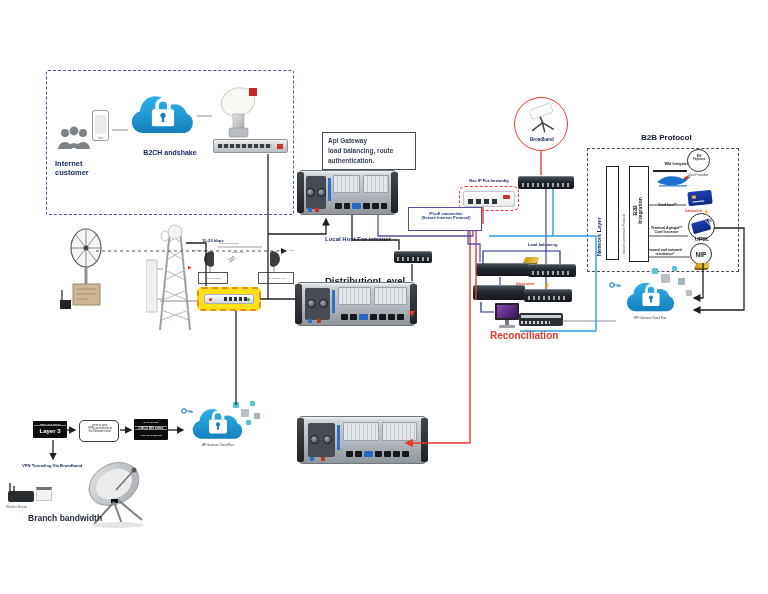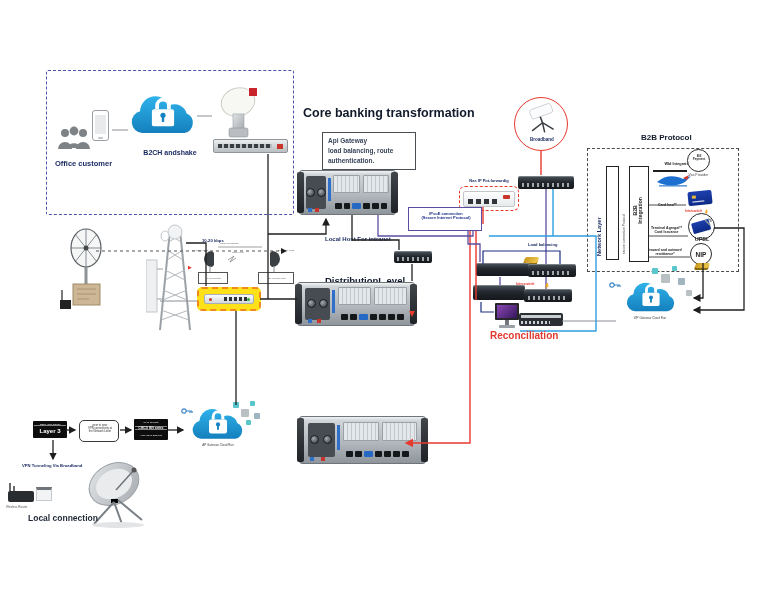--- a/index.html
+++ b/index.html
@@ -193,23 +193,22 @@
   <svg class="abs z4" style="left:208px;top:84px" width="62" height="58" viewBox="0 0 62 58">
     <ellipse cx="30" cy="18" rx="17" ry="14" fill="#f7f7f4" stroke="#cfcfc8" transform="rotate(-18 30 18)"></ellipse>
     <rect x="41" y="4" width="8" height="8" fill="#c8242b"></rect>
     <rect x="25" y="30" width="11" height="15" fill="url(#dishg)" stroke="#9aa0a5" stroke-width="0.6"></rect>
     <rect x="21" y="44" width="19" height="9" rx="2" fill="#b9bdc1" stroke="#8f959a" stroke-width="0.6"></rect>
   </svg>
   <div class="rackbar z4" style="left:213px;top:139px;width:75px;height:14px">
       <i></i>
       <b></b>
     </div>
-  <span class="lbl z4" style="left:55px;top:160px;width:62px;font-size:7.5px">Office customer</span>
-
-  <span class="abs z4" style="left:303px;top:106px;width:220px;font-size:12.5px;font-weight:bold;color:#101a2a">Core banking transformation</span>
+  <span class="lbl z4" style="left:55px;top:160px;width:62px;font-size:7.5px">Internet customer</span>
+
   <div class="abs z6 notebox pre" style="left:322px;top:132px;width:94px;height:38px;font-size:6.5px;padding:3px 5px;line-height:1.5">Api Gateway
 load balancing, route
 authentication.</div>
   <div class="server z4" style="left:299px;top:170px;width:97px;height:45px">
     <div class="sv-body"></div>
       <div class="sv-ear l"></div>
       <div class="sv-ear r"></div>
     <div class="sv-psu">
         <span class="fan"></span>
         <span class="fan"></span>
@@ -460,21 +459,21 @@
     <rect x="39" y="43" width="7" height="4" fill="#e0b califa83a"></rect>
     <path d="M42,46 L22,68 M42,46 L50,68 M46,44 L70,64" stroke="#7a8085" stroke-width="2" fill="none"></path>
     <ellipse cx="46" cy="69" rx="26" ry="3" fill="#e3e4e6"></ellipse>
   </svg>
   <div class="mini-dev z4" style="left:8px;top:491px;width:26px;height:11px"></div>
   <svg class="abs z4" style="left:8px;top:482px" width="8" height="10" viewBox="0 0 8 10">
       <path d="M2,10 V1 M6,10 V4" stroke="#2a2d30" stroke-width="1.4"></path>
     </svg>
   <div class="mini-box z4" style="left:36px;top:487px;width:16px;height:14px"></div>
   <span class="abs z4 sc" style="left:6px;top:505px;width:64px;font-size:6px;transform:scale(.5);color:#555">Wireless Router</span>
-  <span class="abs z4" style="left:28px;top:513px;width:110px;font-size:8.5px;font-weight:bold;color:#1f2937">Local connection</span>
+  <span class="abs z4" style="left:28px;top:513px;width:110px;font-size:8.5px;font-weight:bold;color:#1f2937">Branch bandwidth</span>
 
   <div class="server z4" style="left:299px;top:416px;width:127px;height:48px">
     <div class="sv-body"></div>
       <div class="sv-ear l"></div>
       <div class="sv-ear r"></div>
     <div class="sv-psu">
         <span class="fan"></span>
         <span class="fan"></span>
       </div>
       <i class="dotb"></i>

